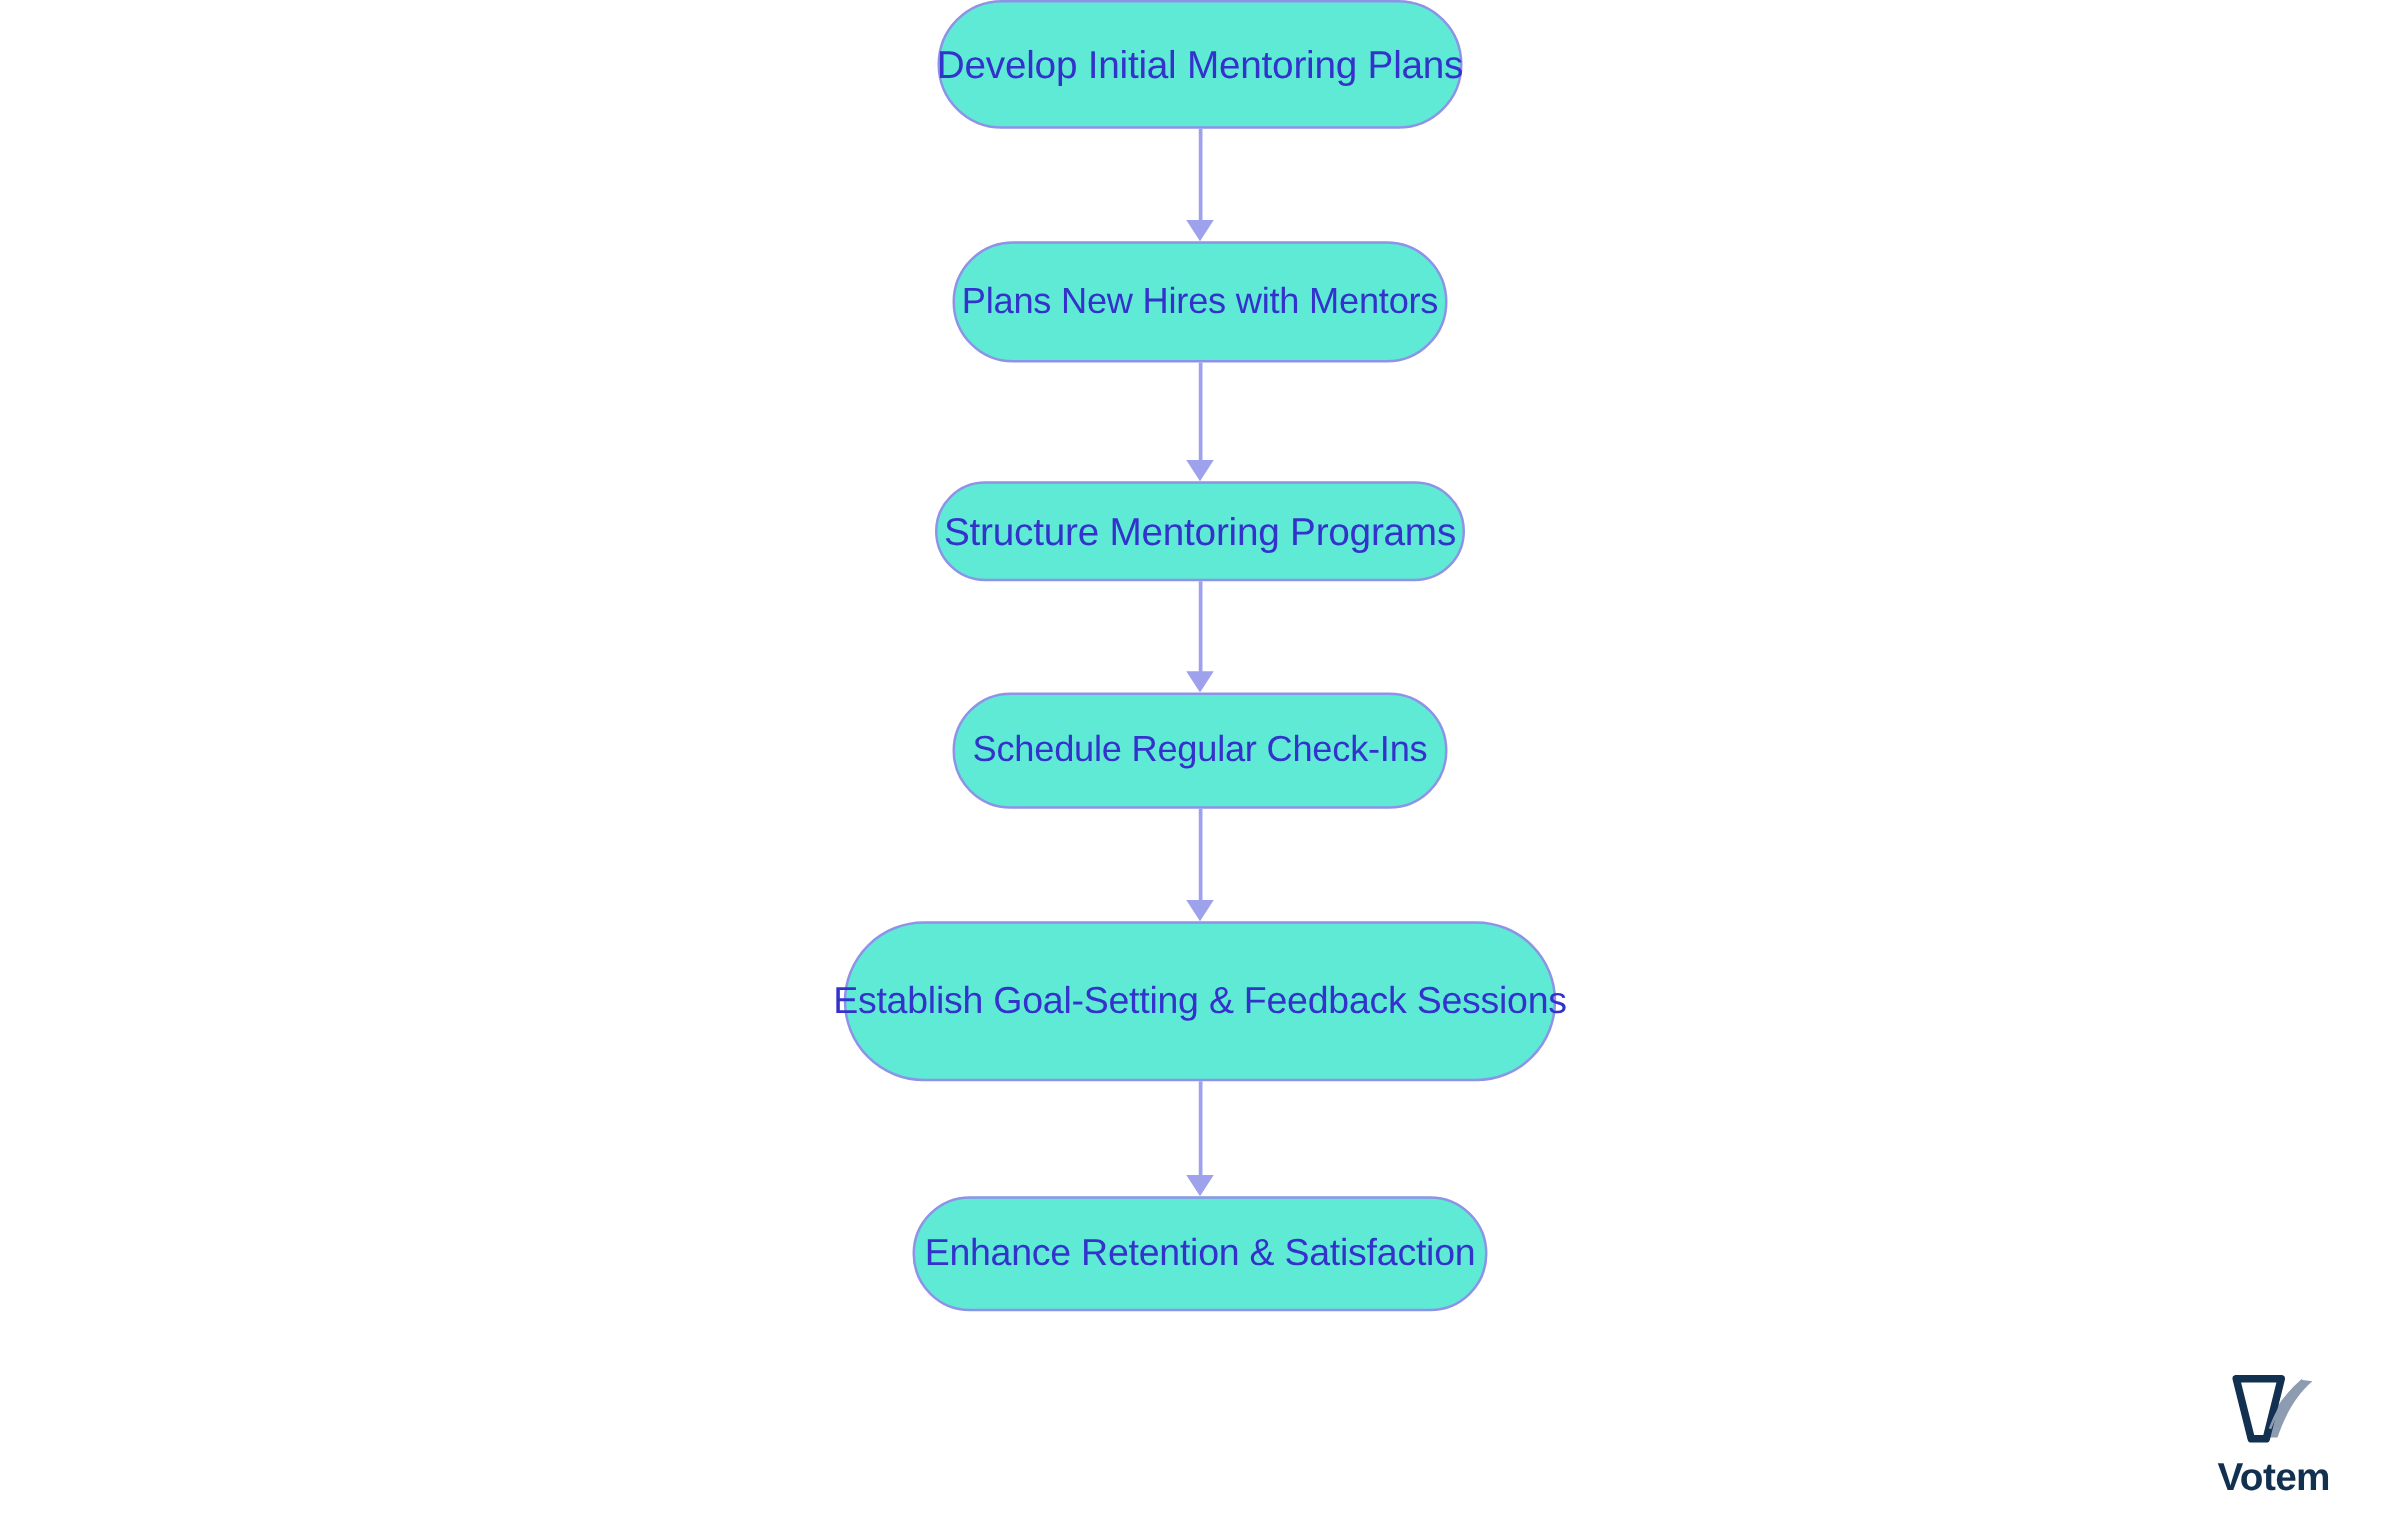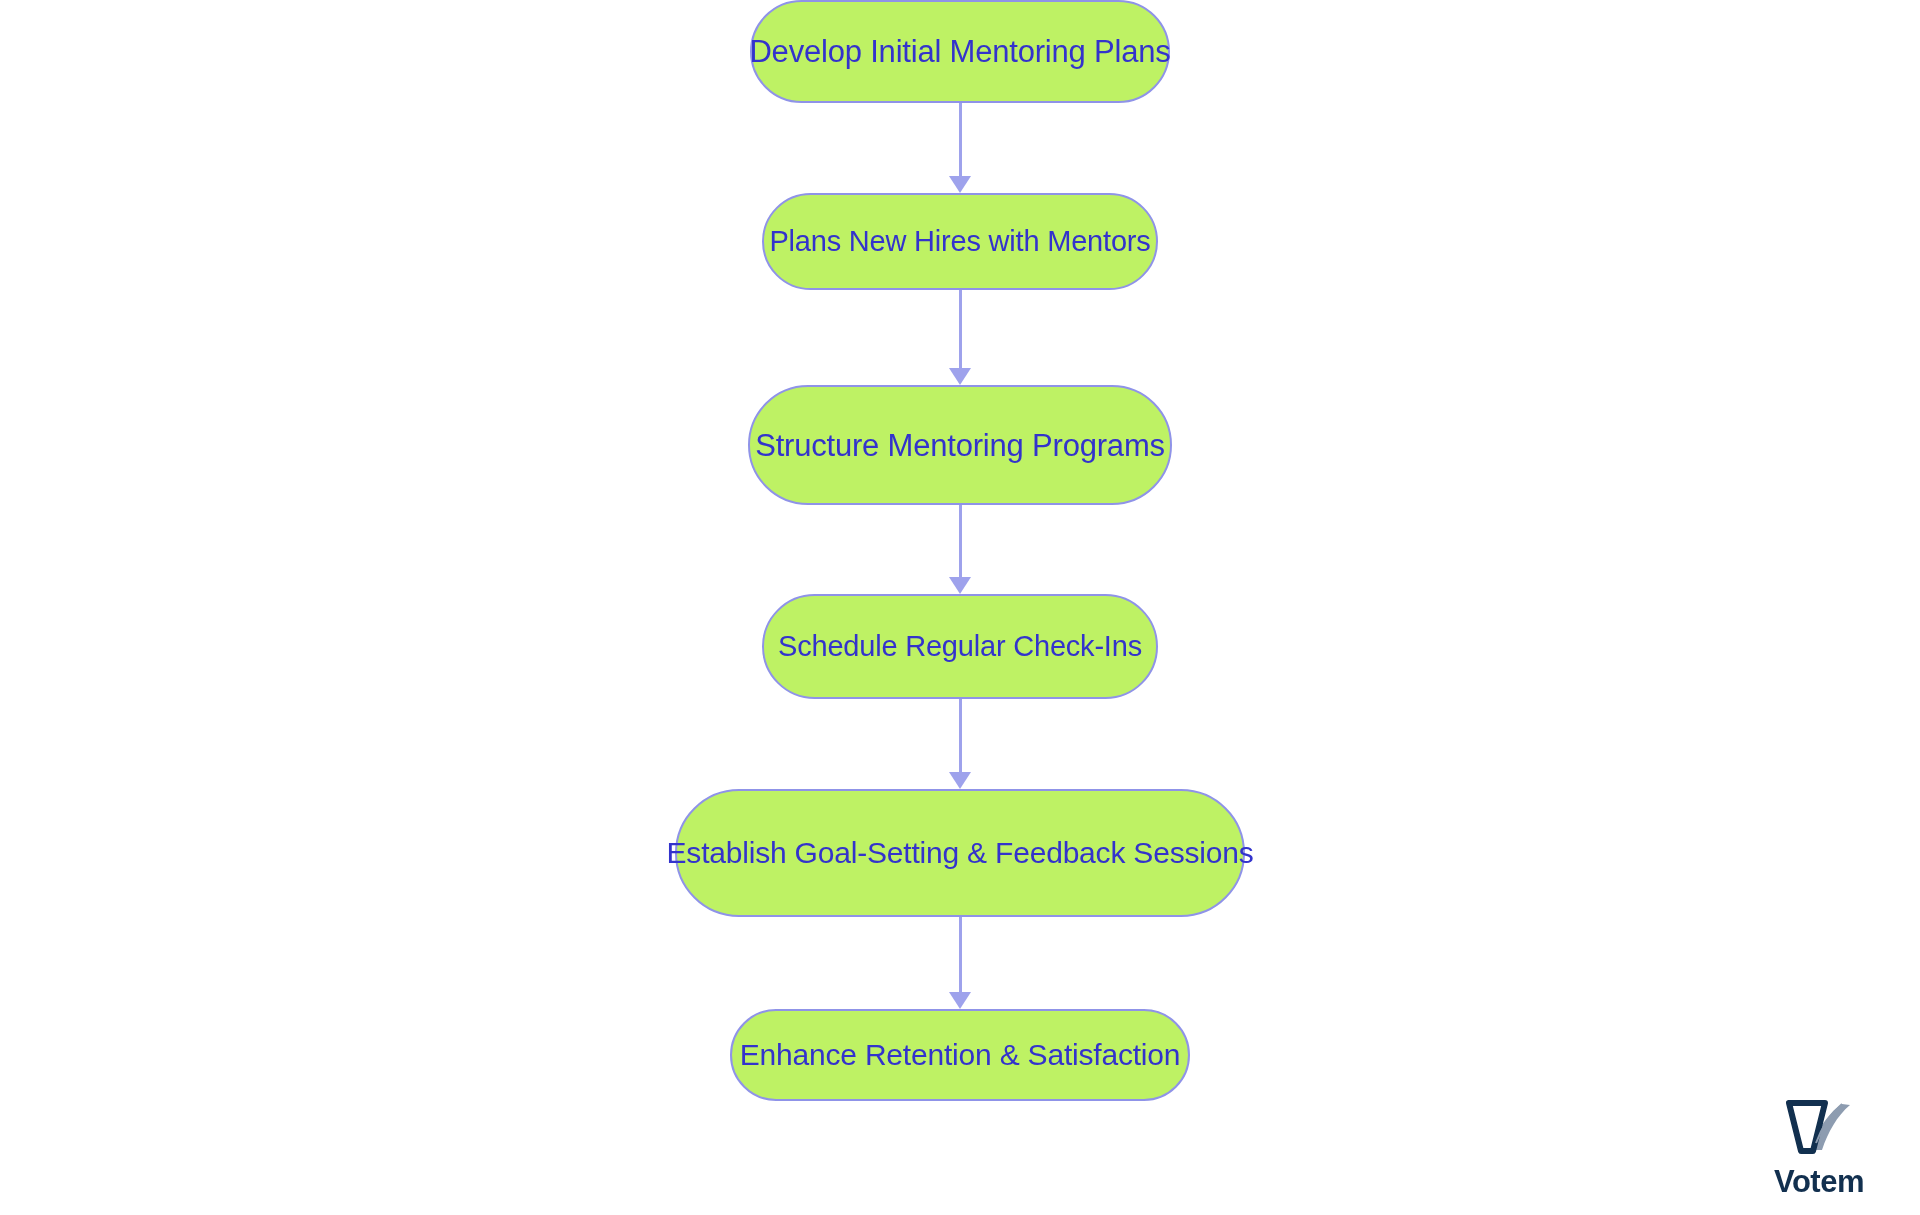--- a/index.html
+++ b/index.html
@@ -28,21 +28,21 @@
     left: 0;
     top: 0;
     width: 1920px;
     display: flex;
     flex-direction: column;
     align-items: center;
   }
 
   .node {
     box-sizing: border-box;
-    background: #bef264;
+    background: #5eead4;
     border: 2px solid #8f93e8;
     border-radius: 9999px;
     color: #3333cc;
     display: flex;
     align-items: center;
     justify-content: center;
     text-align: center;
     font-size: 30px;
     font-weight: 400;
     letter-spacing: -0.2px;
@@ -74,25 +74,25 @@
 
   
   .node-1 { width: 420px; height: 103px; font-size: 31px; }
   .conn-1 { height: 90px; }
 
   
   .node-2 { width: 396px; height: 97px; font-size: 29px; }
   .conn-2 { height: 95px; }
 
   
-  .node-3 { width: 424px; height: 120px; font-size: 31px; }
+  .node-3 { width: 424px; height: 80px; font-size: 31px; }
   .conn-3 { height: 89px; }
 
   
-  .node-4 { width: 396px; height: 105px; font-size: 29px; }
+  .node-4 { width: 396px; height: 93px; font-size: 29px; }
   .conn-4 { height: 90px; }
 
   
   .node-5 { width: 570px; height: 128px; font-size: 30px; }
   .conn-5 { height: 92px; }
 
   
   .node-6 { width: 460px; height: 92px; font-size: 30px; }
 
   

